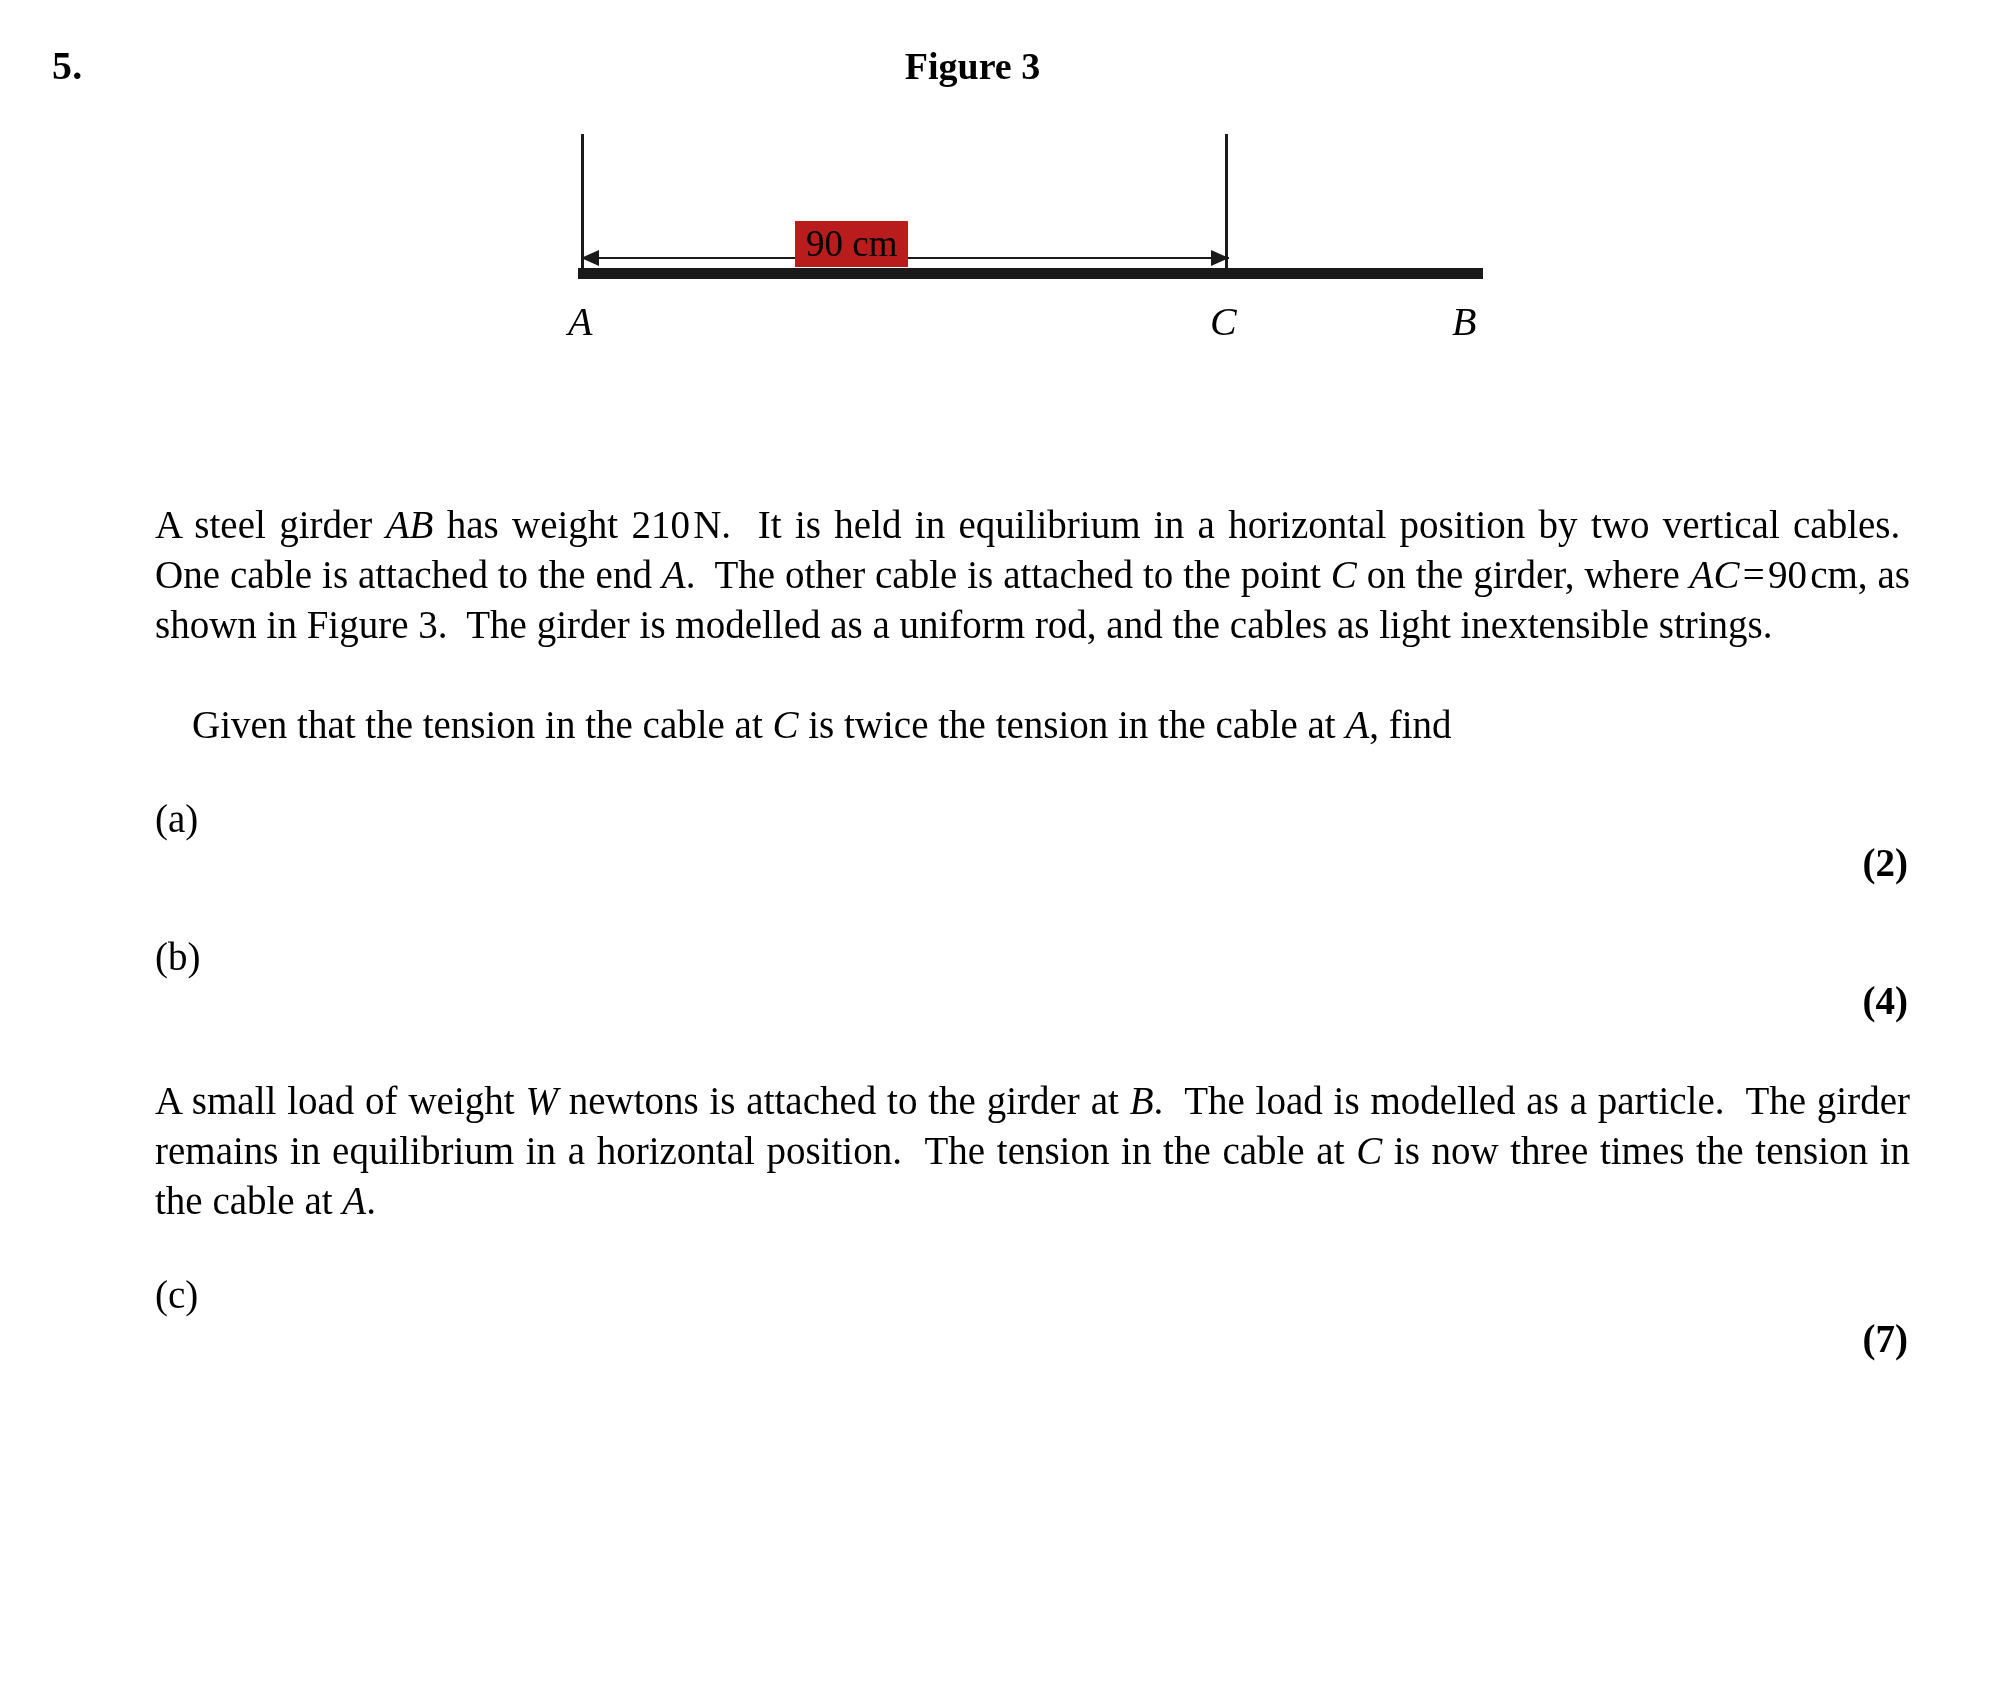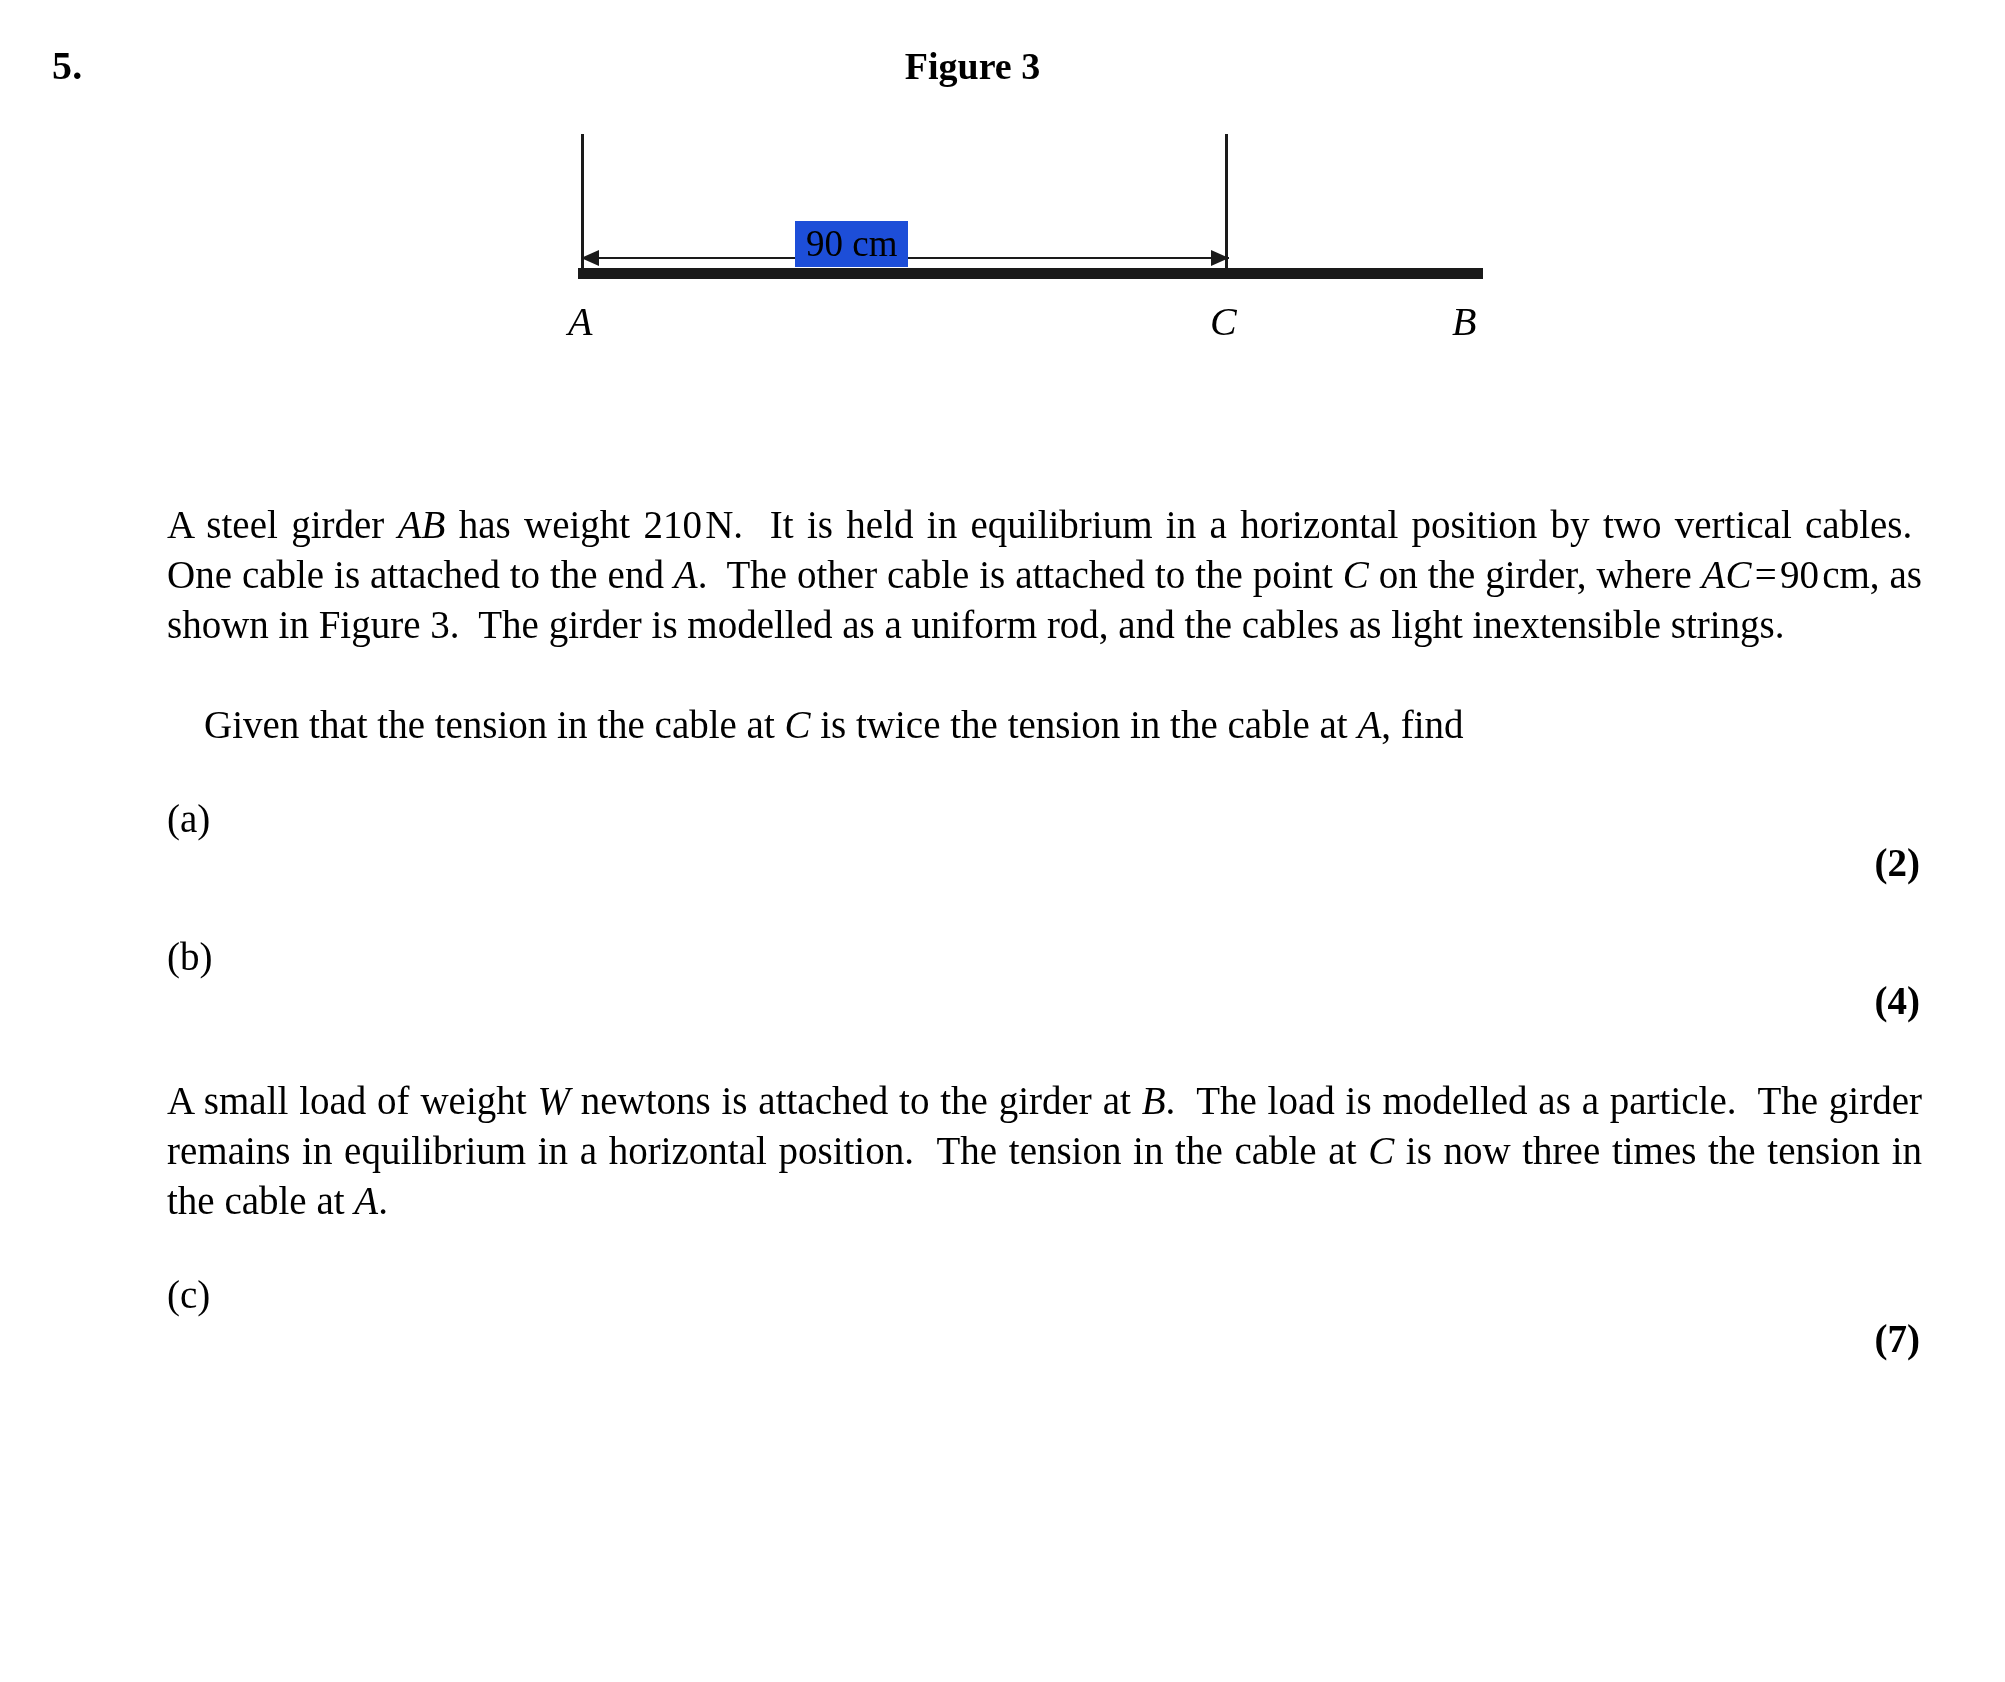--- a/index.html
+++ b/index.html
@@ -110,40 +110,40 @@
     border-right: 18px solid #1a1a1a;
   }
   .dim-arrow-r {
     right: 0;
     border-left: 18px solid #1a1a1a;
   }
   .dim-label {
     position: absolute;
     left: 214px;
     top: -26px;
-    background: #1d4ed8;
+    background: #b91c1c;
     padding: 0 11px;
     font-size: 37px;
     line-height: 46px;
     white-space: nowrap;
   }
 
   .pt-label {
     position: absolute;
     font-style: italic;
     font-size: 40px;
   }
   .pt-a { left: 568px;  top: 178px; }
   .pt-c { left: 1210px; top: 178px; }
   .pt-b { left: 1452px; top: 178px; }
 
   
   .body {
     position: absolute;
-    left: 167px;
+    left: 155px;
     top: 500px;
     width: 1755px;
     font-size: 39px;
     line-height: 50px;
   }
   .para {
     margin: 0 0 0 0;
     text-align: justify;
     text-justify: inter-word;
   }

